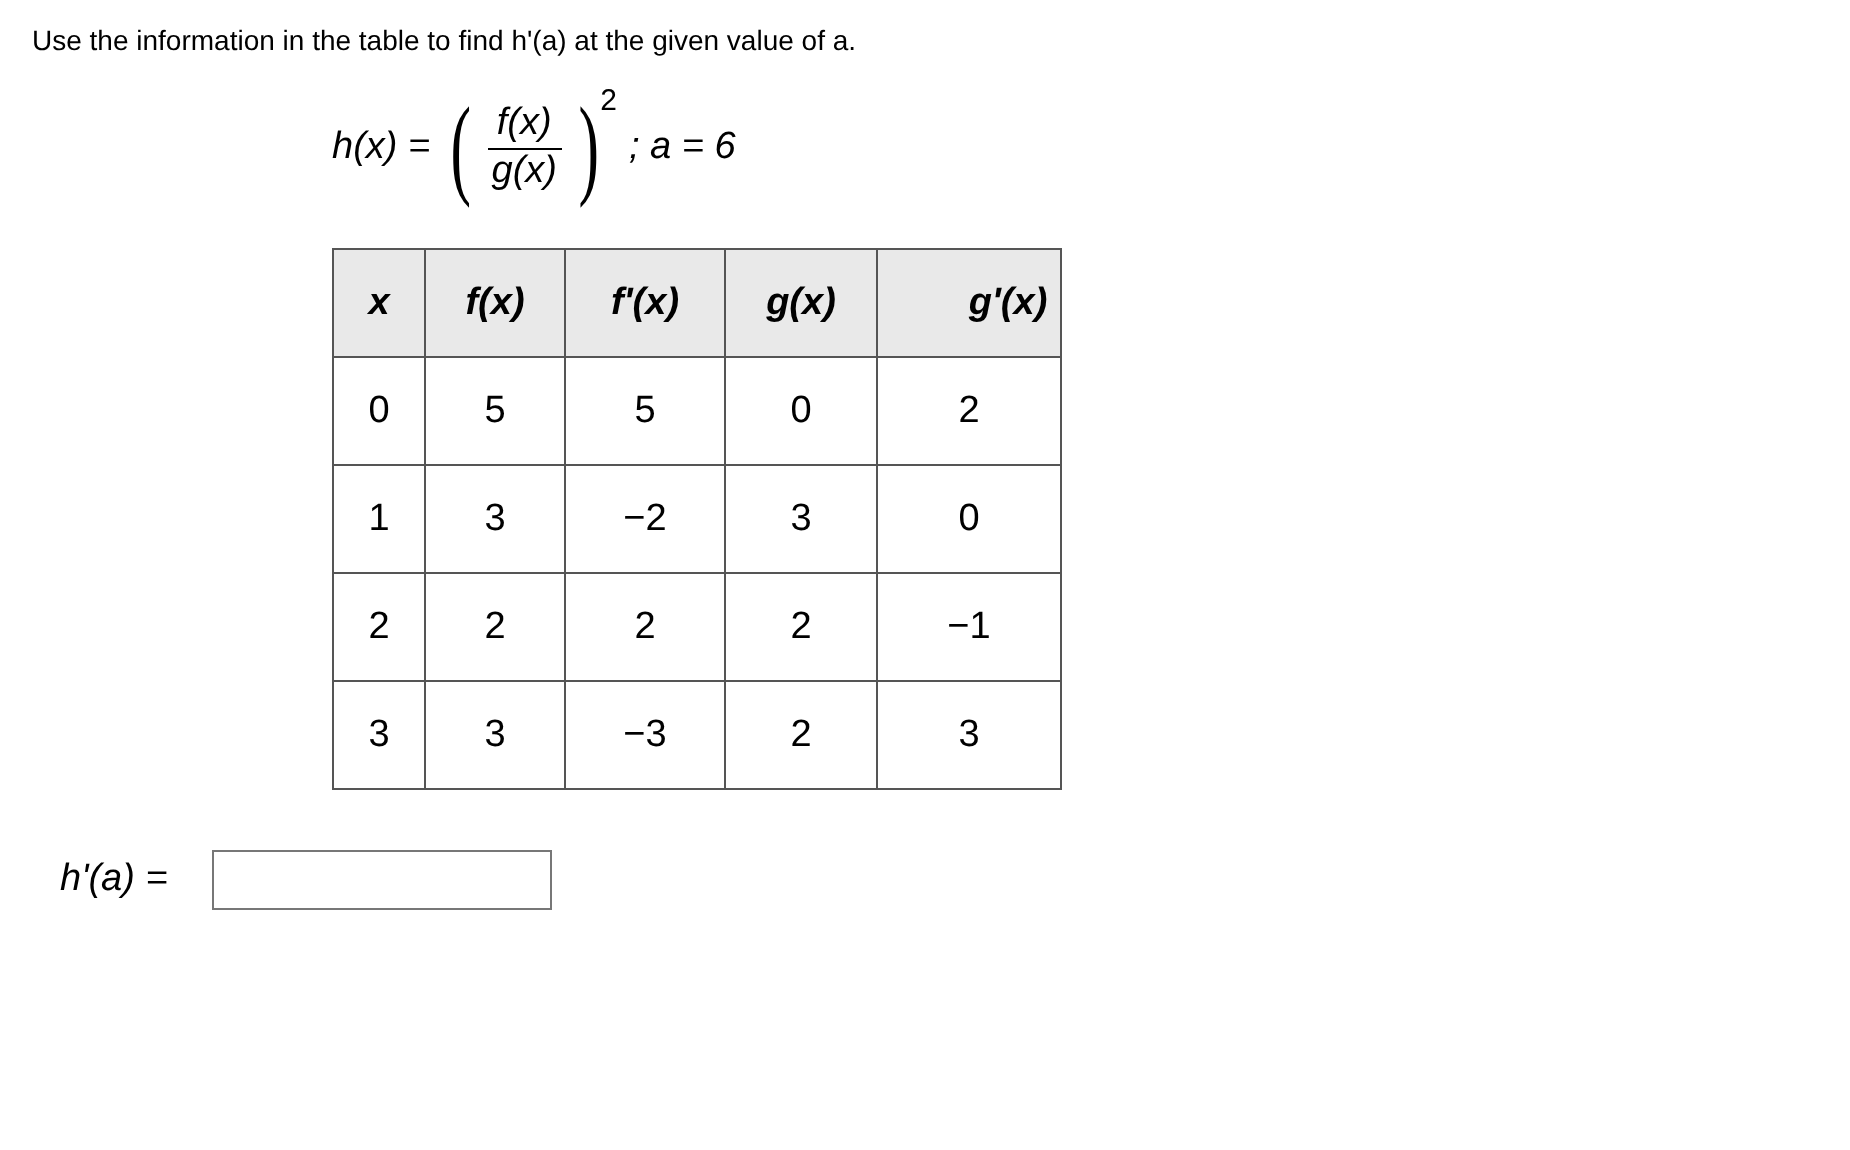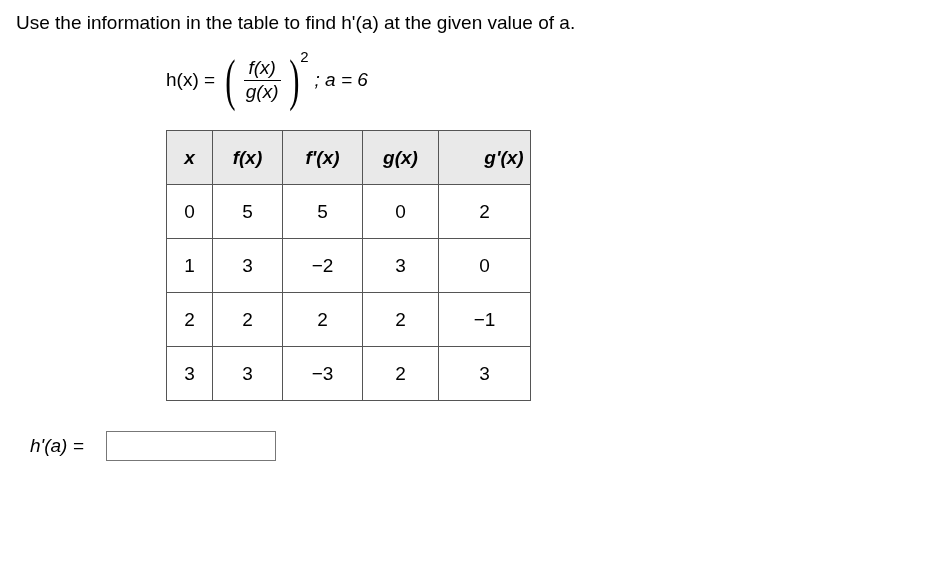--- a/index.html
+++ b/index.html
@@ -6,21 +6,21 @@
     body {
       margin: 0;
       padding: 12px 16px;
       font-family: Verdana, Geneva, sans-serif;
       font-size: 18px;
       color: #000;
       background: #fff;
       width: 925px;
       height: 575px;
     }
-    .prompt { margin-bottom: 18px; font-size: 19px; }
+    .prompt { margin-bottom: 18px; font-size: 14px; }
     .formula-row {
       margin-left: 150px;
       margin-bottom: 22px;
       display: flex;
       align-items: center;
       font-size: 19px;
     }
     .frac-wrap { display:inline-flex; align-items:center; position:relative; margin: 0 2px 0 6px;}
     .paren {
       font-size: 56px;
@@ -28,21 +28,21 @@
       font-weight: 300;
       transform: scaleX(0.55);
       display:inline-block;
       font-family: 'Times New Roman', serif;
     }
     .frac { display:inline-flex; flex-direction:column; align-items:center; font-style:italic; line-height:1.1; padding: 1px 4px;}
     .frac .num { padding: 0 2px 1px 2px; }
     .frac .den { border-top: 1.5px solid #000; padding: 1px 2px 0 2px; }
     .sup { font-size: 15px; align-self:flex-start; margin-top:-4px; margin-left:-3px;}
     .ital { font-style: italic; }
-    .fn { }
+    .fn { font-style: italic; }
     .after-formula { margin-left: 4px; }
     .tbl-wrap { margin-left: 150px; margin-bottom: 30px; }
     table.data {
       border-collapse: collapse;
       font-size: 19px;
     }
     table.data th, table.data td {
       border: 1px solid #555;
       text-align: center;
       height: 54px;

